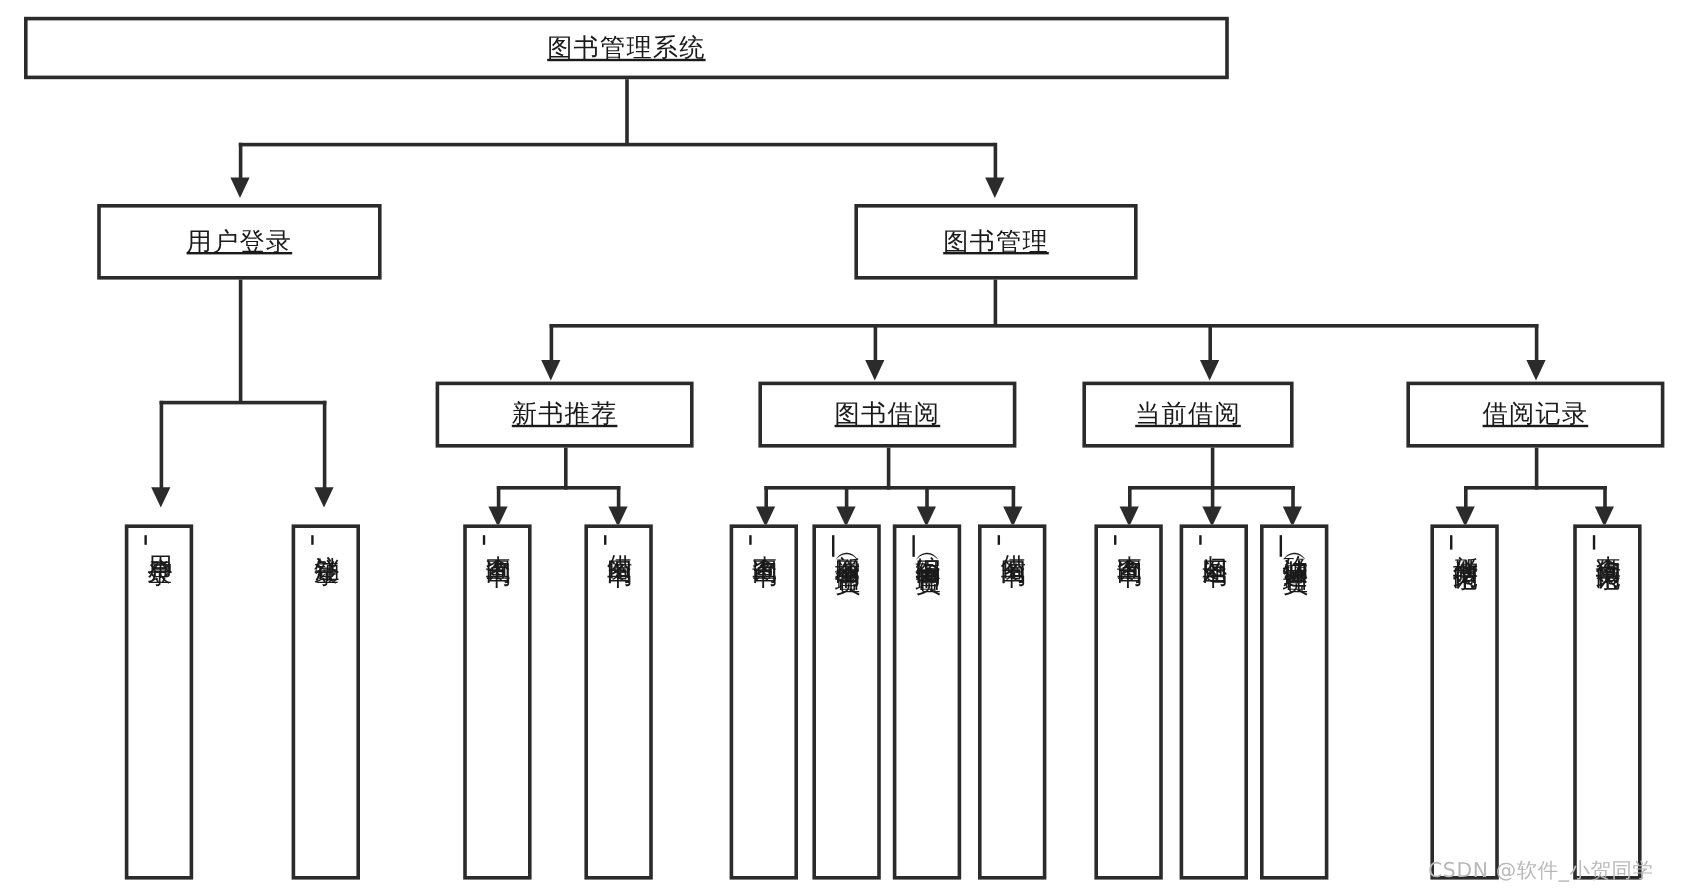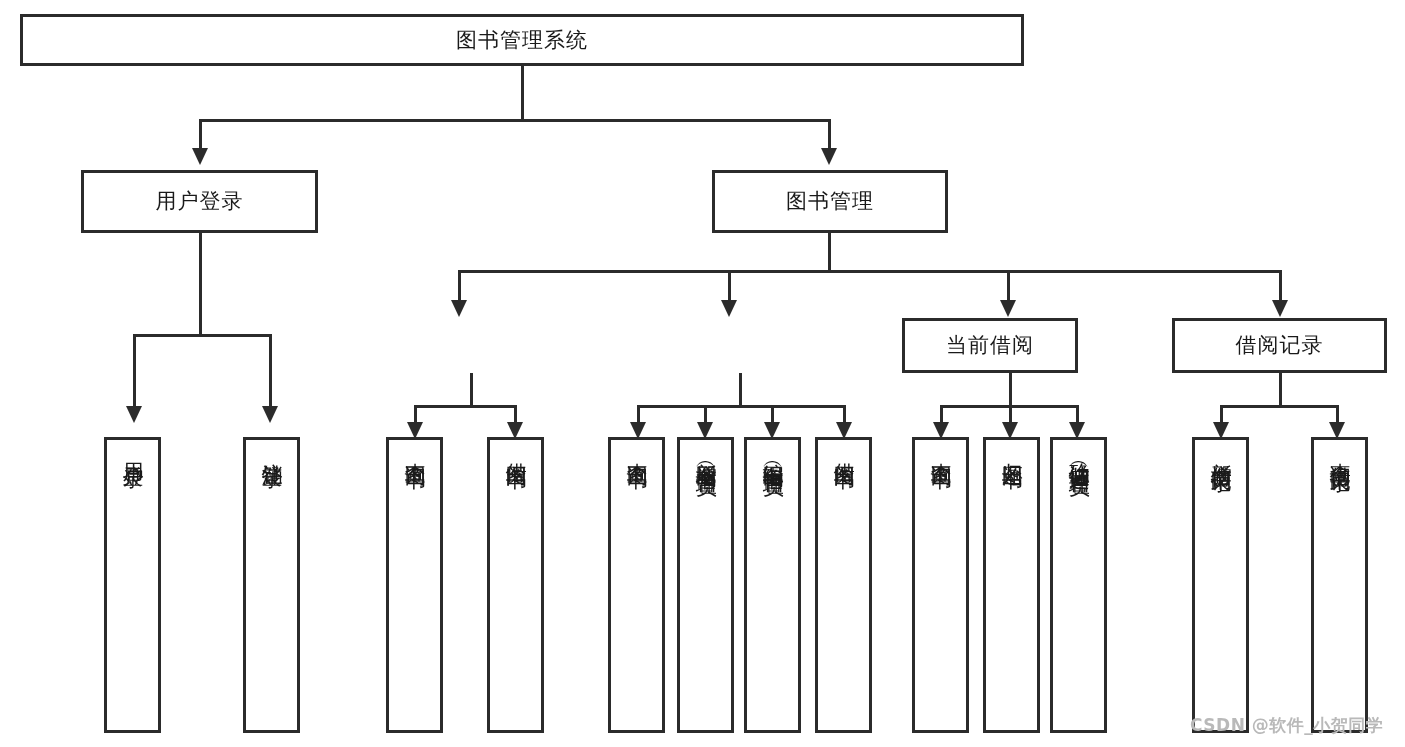--- a/index.html
+++ b/index.html
@@ -25,20 +25,21 @@
     display: flex;
     align-items: center;
     justify-content: center;
     color: #1a1a1a;
   }
   .node .label {
     font-size: 21px;
     line-height: 1.25;
     letter-spacing: 1px;
     white-space: nowrap;
+    text-decoration: underline;
   }
   
   .node.leaf {
     align-items: flex-start;
     justify-content: center;
     padding-top: 6px;
   }
   .node.leaf .label {
     writing-mode: vertical-rl;
     text-orientation: upright;
@@ -106,20 +107,26 @@
   <div class="conn h" style="left:458px; top:270px; width:824px;"></div>
   <div class="conn v" style="left:458px; top:270px; height:33px;"></div>
   <div class="conn v" style="left:728px; top:270px; height:33px;"></div>
   <div class="conn v" style="left:1007px; top:270px; height:33px;"></div>
   <div class="conn v" style="left:1279px; top:270px; height:33px;"></div>
   <div class="arrow" style="left:451px; top:300px;"></div>
   <div class="arrow" style="left:721px; top:300px;"></div>
   <div class="arrow" style="left:1000px; top:300px;"></div>
   <div class="arrow" style="left:1272px; top:300px;"></div>
 
+  <div class="node" id="node-l3-0" style="left: 363px; top: 318px; width: 215px; height: 55px;">
+    <span class="label">新书推荐</span>
+  </div>
+  <div class="node" id="node-l3-1" style="left: 632px; top: 318px; width: 215px; height: 55px;">
+    <span class="label">图书借阅</span>
+  </div>
   <div class="node" id="node-l3-2" style="left: 902px; top: 318px; width: 176px; height: 55px;">
     <span class="label">当前借阅</span>
   </div>
   <div class="node" id="node-l3-3" style="left: 1172px; top: 318px; width: 215px; height: 55px; align-items: center;">
     <span class="label">借阅记录</span>
   </div>
 
   <div class="conn v" style="left:470px; top:373px; height:35px;"></div>
   <div class="conn h" style="left:414px; top:405px; width:103px;"></div>
   <div class="conn v" style="left:414px; top:405px; height:20px;"></div>
@@ -187,15 +194,15 @@
   <div class="node leaf" id="leaf-10" style="left: 1050px; top: 437px; width: 57px; height: 296px;">
     <span class="label">确认归还（管理员）</span>
   </div>
   <div class="node leaf" id="leaf-11" style="left: 1192px; top: 437px; width: 57px; height: 296px;">
     <span class="label">新增借阅记录</span>
   </div>
   <div class="node leaf" id="leaf-12" style="left: 1311px; top: 437px; width: 57px; height: 296px;">
     <span class="label">查询借阅记录</span>
   </div>
 
-  <div id="watermark" style="left: 1190px; top: 714px; font-weight: bold;">CSDN @软件_小贺同学</div>
+  <div id="watermark" style="left: 1190px; top: 714px;">CSDN @软件_小贺同学</div>
 
 </div>
 
 </body></html>

